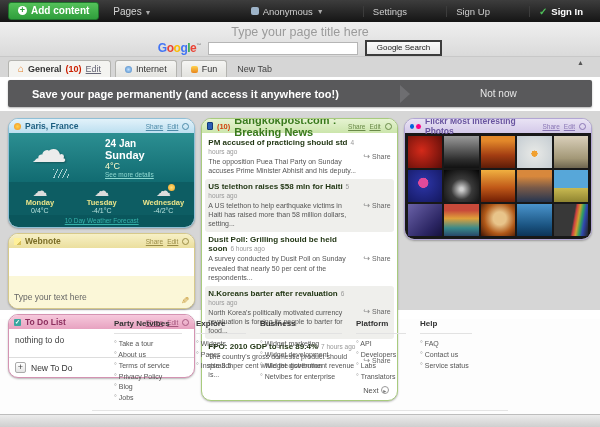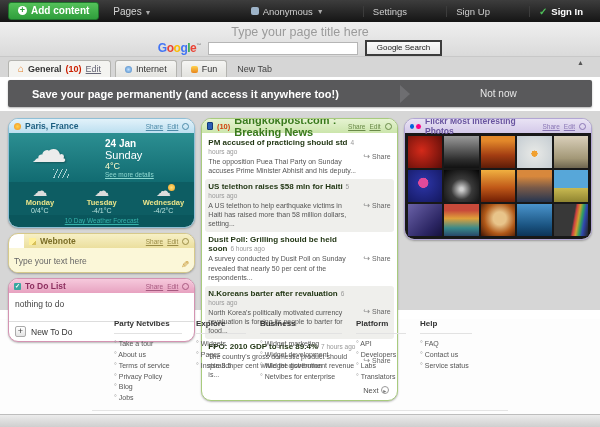--- a/index.html
+++ b/index.html
@@ -76,39 +76,39 @@
   .wx .w-head { background:linear-gradient(#e2f2fa,#bcdff0); color:#1c5e80; }
   .wx .w-chrome { color:#4d8aa8; }
   .sun-ic { width:7px; height:7px; border-radius:50%; background:radial-gradient(#ffd24d,#f09020); display:inline-block; }
   .wx-main { height:49px; background:linear-gradient(#2c8f92,#116b71); position:relative; color:#fff; }
   .big-cloud { position:absolute; left:22px; top:-4px; font-size:36px; color:#ececec;
     text-shadow:1px 1px 2px rgba(0,0,0,.3); }
   .rain { position:absolute; left:44px; top:36px; width:16px; height:9px;
     background:repeating-linear-gradient(115deg,#cfe8ea 0 1px,transparent 1px 4px); opacity:.8; }
   .wx-info { position:absolute; left:96px; top:5px; }
   .wx-date { font-size:10px; font-weight:bold; }
-  .wx-day { font-size:11px; font-weight:normal; }
+  .wx-day { font-size:11px; font-weight:bold; }
   .wx-temp { font-size:9px; color:#fdfccb; }
   .wx-link { font-size:6.5px; color:#8fd8d0; text-decoration:underline; cursor:pointer; }
   .wx-forecast { background:#0d5d63; display:flex; padding:2px 0 1px; }
   .fc { flex:1; text-align:center; position:relative; }
   .fc-cloud { font-size:15px; color:#dcdcdc; line-height:14px; display:block; }
   .fc-sun { position:absolute; left:58%; top:0; width:7px; height:7px; border-radius:50%;
     background:radial-gradient(#ffe07a,#f0a020); }
   .fc-day { font-size:7.5px; font-weight:bold; color:#eae48a; }
   .fc-temp { font-size:7px; color:#b9e2de; }
   .wx-links { background:#0a565c; text-align:center; font-size:6.5px; color:#36b3ab; padding:2px 0 3px; }
   .wx-links span { text-decoration:underline; cursor:pointer; }
 
   
   .wn { border-color:#d6c98b; }
-  .wn .w-head { background:linear-gradient(#f7f0c6,#ebdf9e); color:#7a6d26;margin-left:15px; }
+  .wn .w-head { background:linear-gradient(#f7f0c6,#ebdf9e); color:#7a6d26; }
   .wn .w-chrome { color:#9a8c46; }
   .note-ic { width:7px; height:7px; background:linear-gradient(135deg,#fff09a 70%,#d8c15a 70%); display:inline-block; }
-  .wn-body { background:#fbf7d8; padding:8px 5px 6px; font-size:8.5px; color:#666; position:relative; min-height:21px; }
+  .wn-body { background:#fbf7d8; padding:16px 5px 6px; font-size:8.5px; color:#666; position:relative; min-height:21px;margin-top:28px; }
   .pencil-ic { position:absolute; right:5px; bottom:2px; color:#c89a3a; font-size:10px;
     transform:scaleX(-1); cursor:pointer; }
 
   
   .td { border-color:#d493b2; }
   .td .w-head { background:linear-gradient(#f6c9dc,#e7a2c0); color:#8d2f5f; }
   .td .w-chrome { color:#a85a80; }
   .todo-ic { width:7px; height:7px; background:#3aa7a0; border-radius:1px; display:inline-block;
     color:#fff; font-size:6px; line-height:7px; text-align:center; }
   .td-empty { font-size:8.5px; color:#444; padding:6px 6px 12px; }

